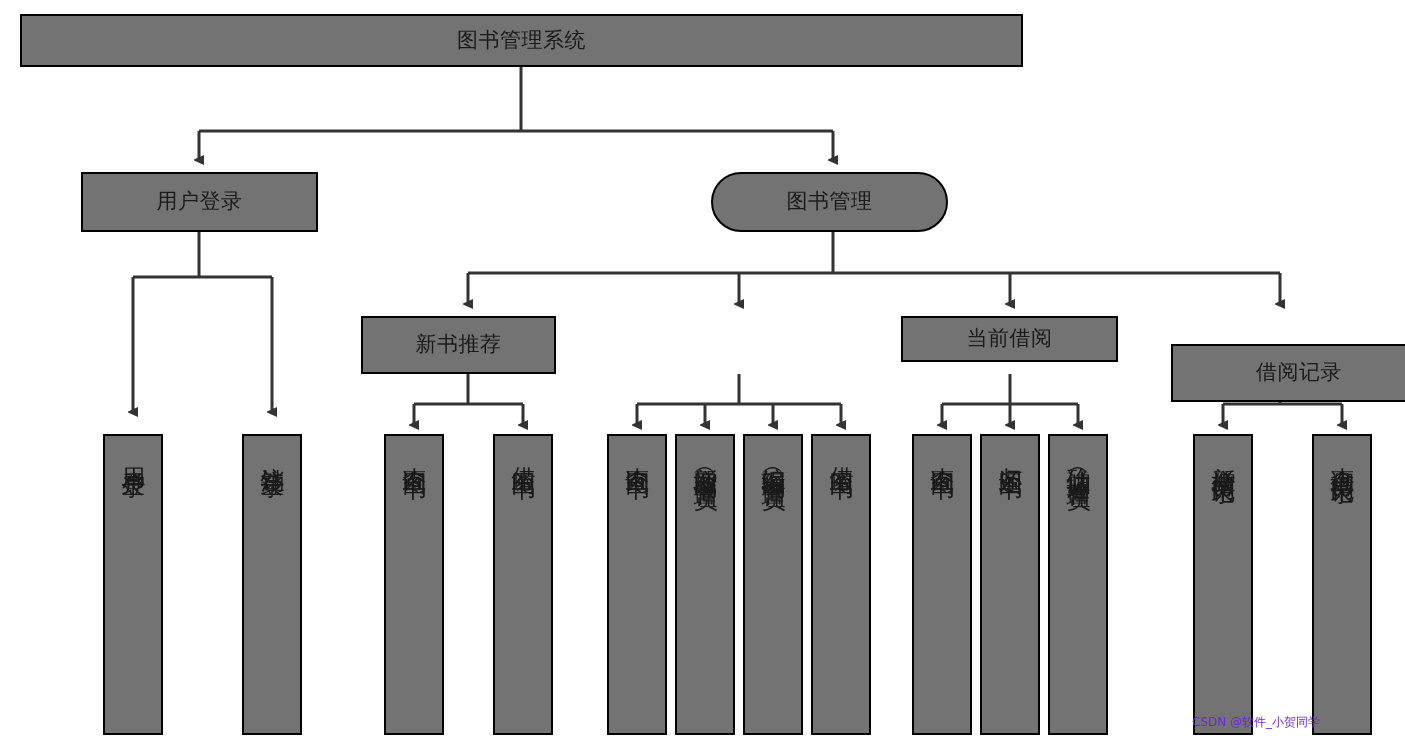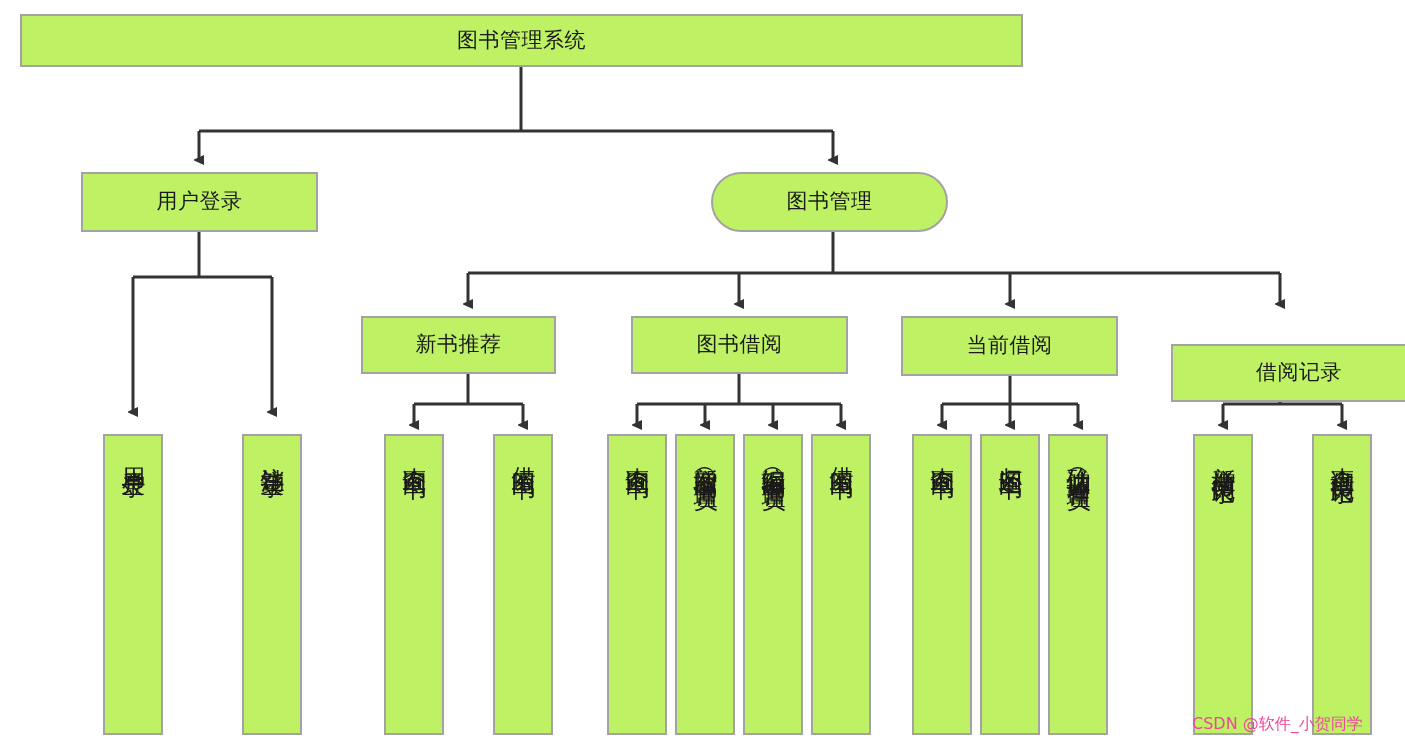--- a/index.html
+++ b/index.html
@@ -21,22 +21,22 @@
   #diagram-svg {
     position: absolute;
     left: 0;
     top: 0;
     width: 1405px;
     height: 747px;
   }
   .node-box {
     position: absolute;
     box-sizing: border-box;
-    border: 2px solid #a3a3a3;
-    background: #bef264;
+    border: 2px solid #000000;
+    background: #737373;
     display: flex;
     align-items: center;
     justify-content: center;
     color: #1a1a1a;
   }
   .node-label {
     font-family: "DejaVu Sans", "Liberation Sans", sans-serif;
     line-height: 1.12;
     white-space: nowrap;
   }
@@ -52,22 +52,22 @@
     writing-mode: vertical-rl;
     text-orientation: upright;
     font-size: 24px;
     letter-spacing: 3px;
     white-space: nowrap;
   }
   #watermark {
     position: absolute;
     left: 1192px;
     top: 714px;
-    font-size: 16px;
-    color: #ec4899;
+    font-size: 12px;
+    color: #6d28d9;
     font-family: "DejaVu Sans", "Liberation Sans", sans-serif;
     white-space: nowrap;
     pointer-events: none;
   }
 </style>
 </head>
 <body>
 
 <div id="canvas">
 
@@ -130,25 +130,22 @@
   </div>
 
   <div class="node-box horiz" style="left:711px; top:172px; width:237px; height:60px;border-radius:30px;">
     <span class="node-label">图书管理</span>
   </div>
 
   <div class="node-box horiz" style="left:361px; top:316px; width:195px; height:58px;">
     <span class="node-label">新书推荐</span>
   </div>
 
-  <div class="node-box horiz" style="left:631px; top:316px; width:217px; height:58px;">
-    <span class="node-label">图书借阅</span>
-  </div>
-
-  <div class="node-box horiz" style="left:901px; top:316px; width:217px; height:60px;">
+
+  <div class="node-box horiz" style="left:901px; top:316px; width:217px; height:46px;">
     <span class="node-label">当前借阅</span>
   </div>
 
   <div class="node-box horiz" style="left:1171px; top:316px; width:256px; height:58px;margin-top:28px;">
     <span class="node-label">借阅记录</span>
   </div>
 
   <div class="node-box vert" style="left:103px; top:434px; width:60px; height:301px;">
     <span class="node-label">用户登录</span>
   </div>

